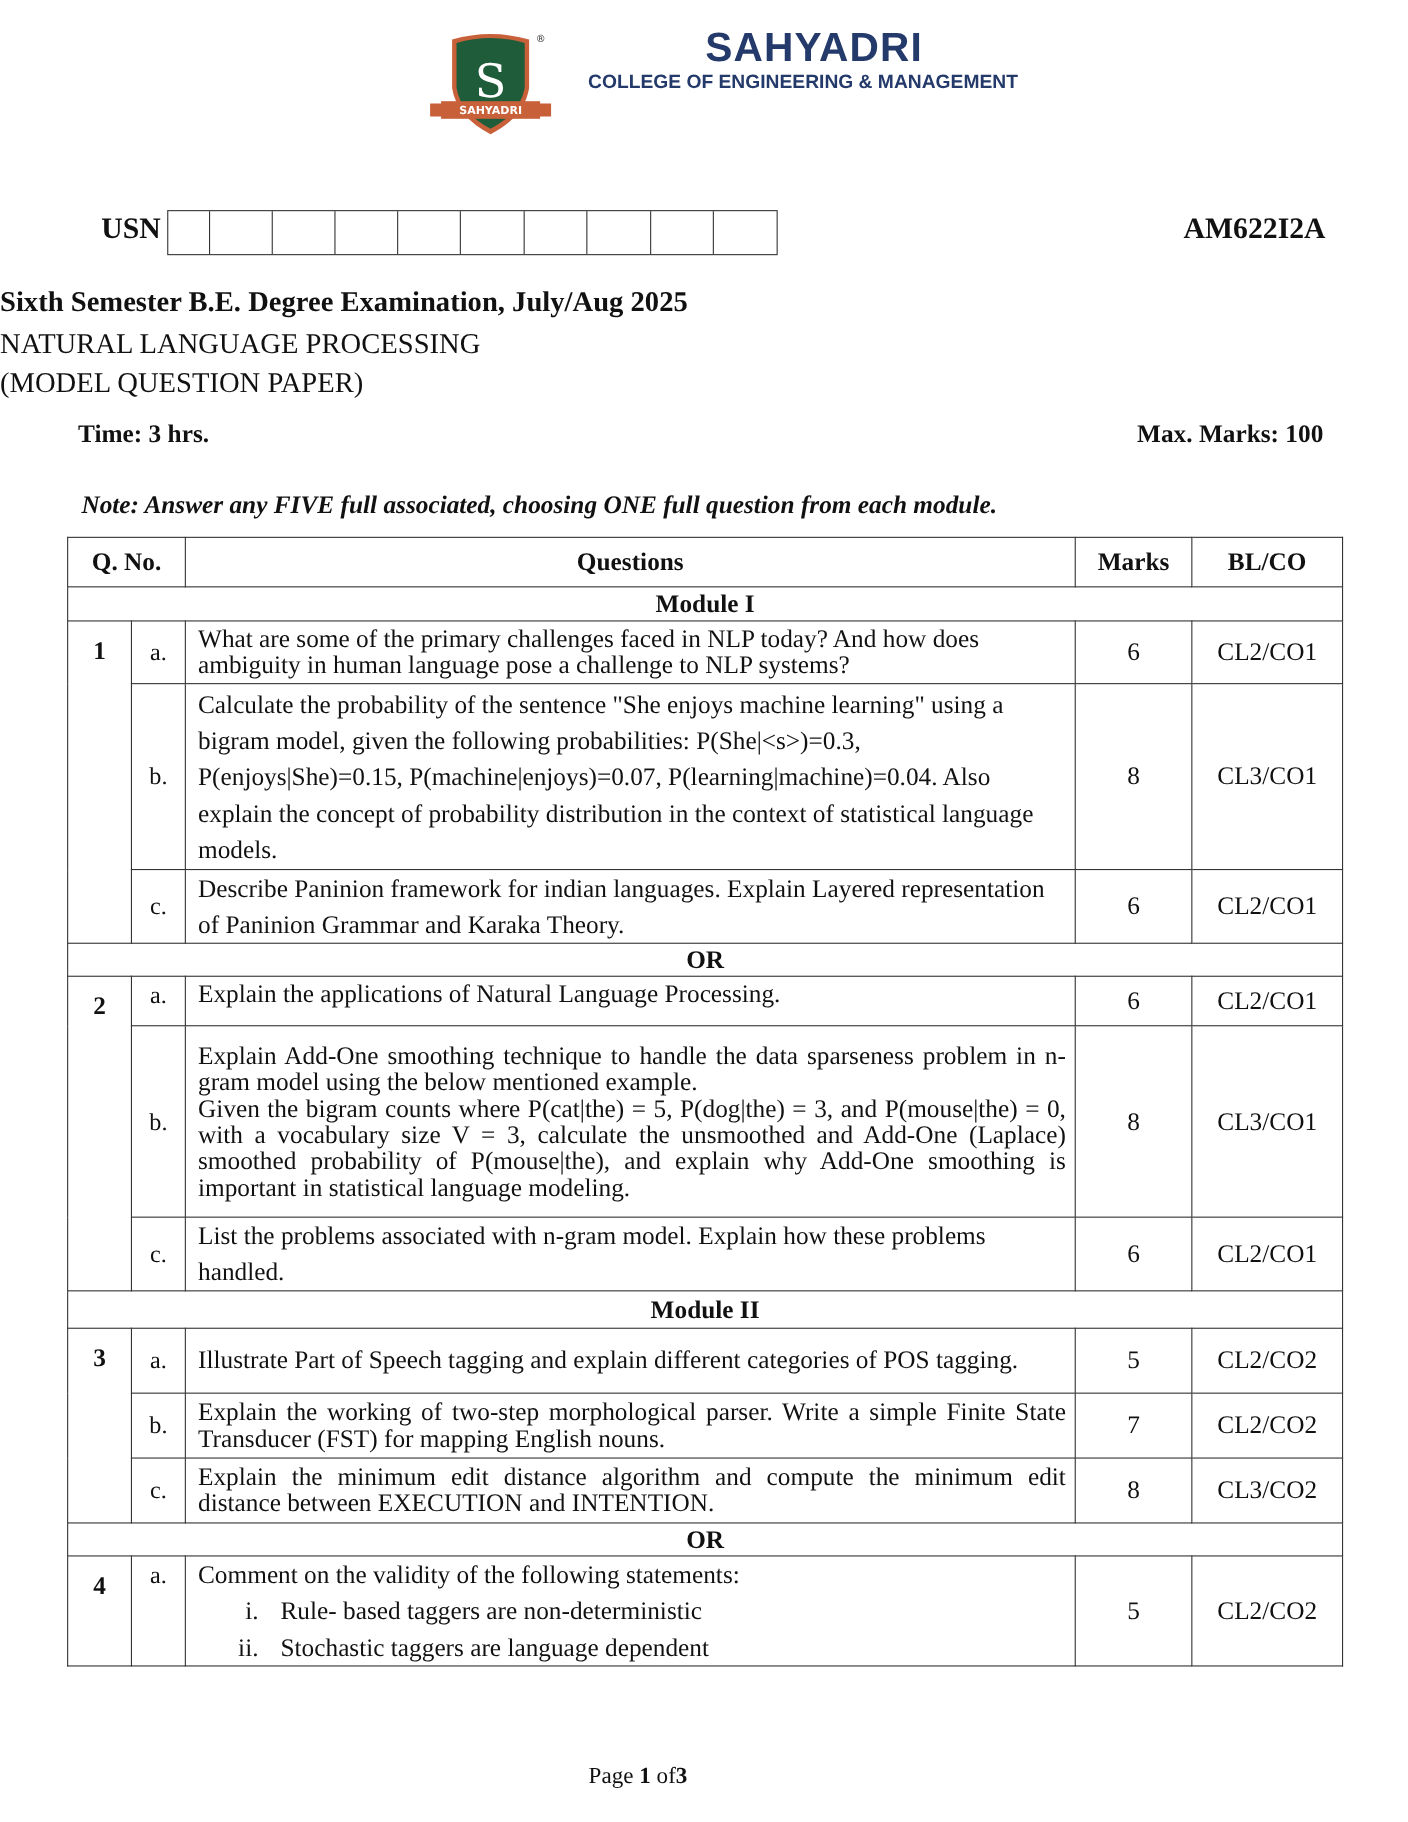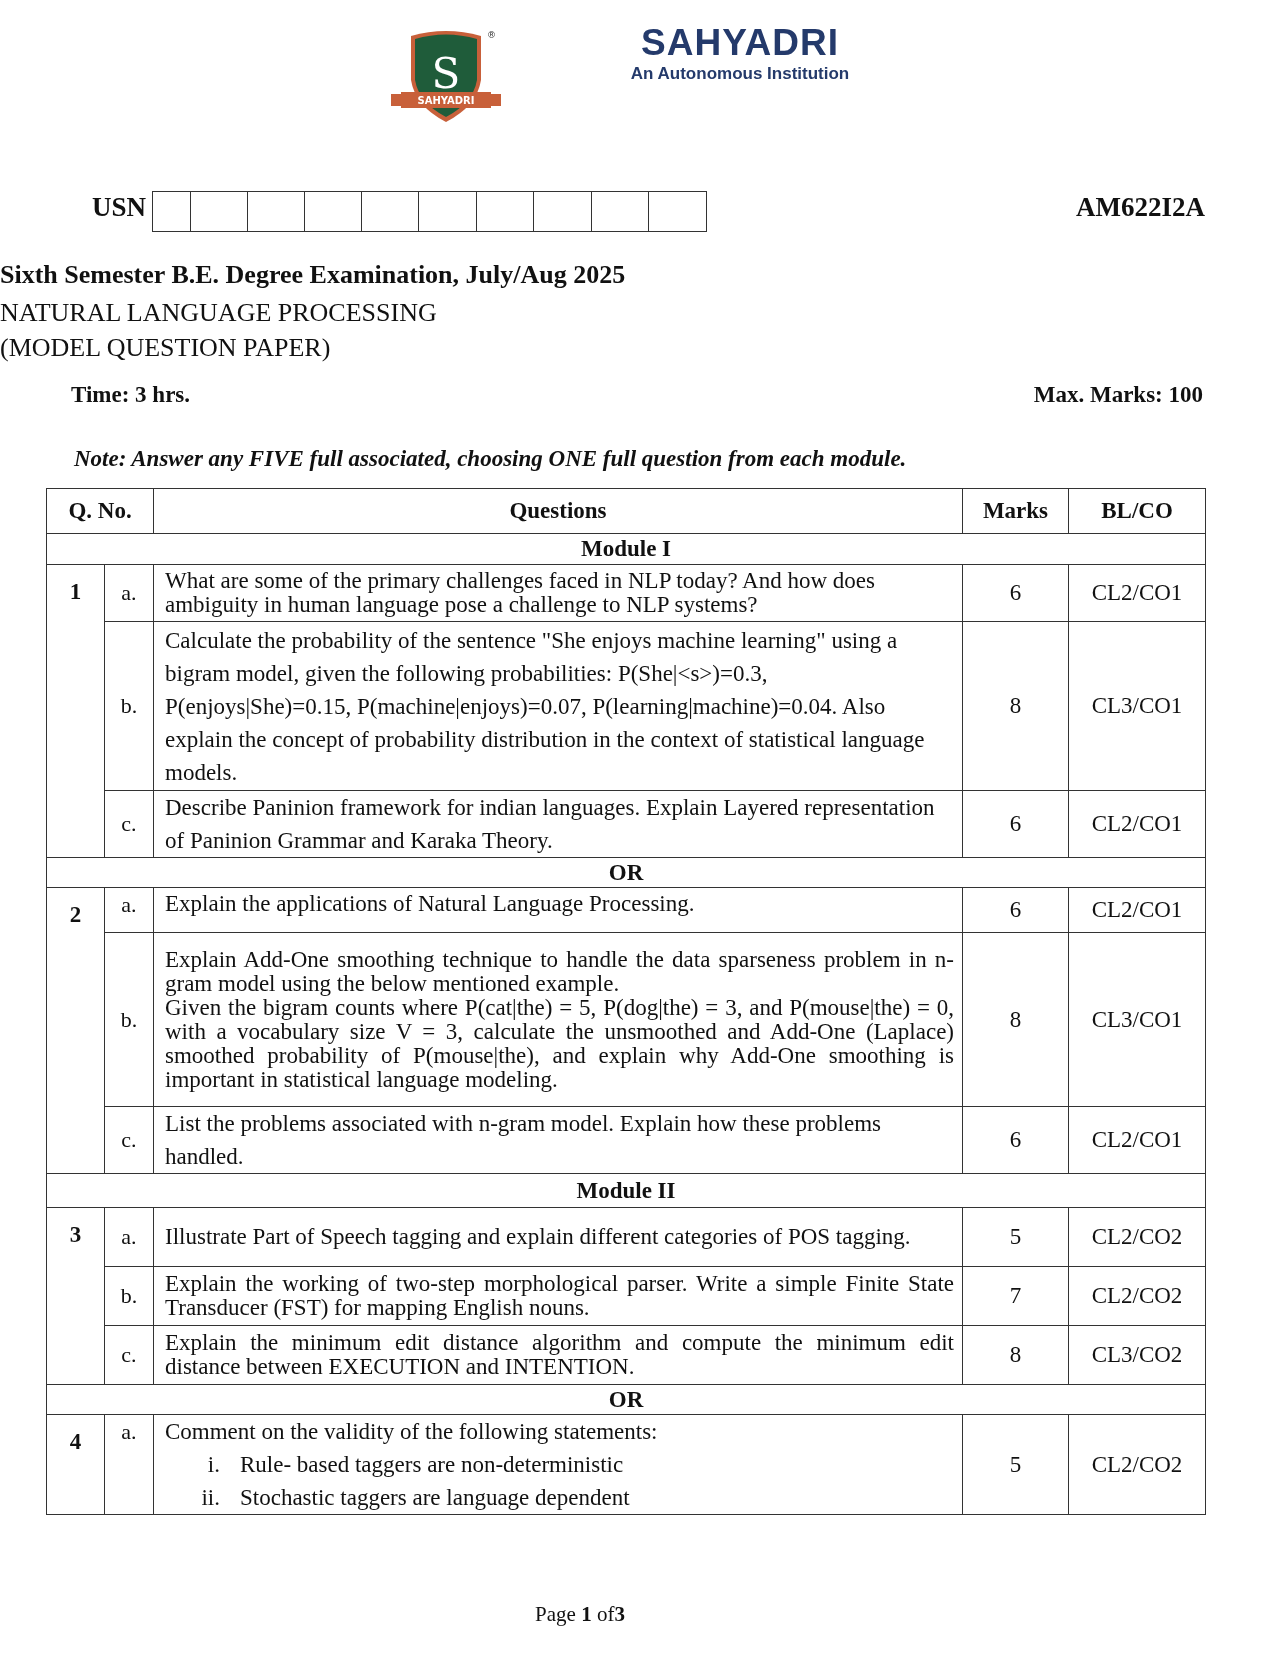--- a/index.html
+++ b/index.html
@@ -26,21 +26,21 @@
   
   .title { left: 0; width: 1280px; font-weight: bold; font-size: 26px; }
   .t1 { top: 260px; }
   .t2 { top: 298px; font-weight: normal; font-weight: bold; }
   .t3 { top: 333px; }
   .meta-left { left: 71px; top: 382px; font-size: 23px; font-weight: bold; }
   .meta-right { right: 77px; top: 382px; font-size: 23px; font-weight: bold; }
   .note { left: 74px; top: 446px; font-size: 23px; font-weight: bold; font-style: italic; }
 
   
-  .tbl { left: 46px; top: 488px; width: 1159px; border-collapse: collapse; table-layout: fixed; border-radius: 30px; }
+  .tbl { left: 61px; top: 488px; width: 1159px; border-collapse: collapse; table-layout: fixed; border-radius: 30px; }
   .tbl td, .tbl th { border: 1.5px solid #333; padding: 0; vertical-align: middle; }
   .tbl th { font-size: 23px; font-weight: bold; text-align: center; }
   .c-q { width: 58px; }
   .c-sub { width: 49px; }
   .c-text { width: 809px; }
   .c-marks { width: 106px; }
   .c-co { width: 137px; }
   .qnum { text-align: center; vertical-align: top !important; font-weight: bold; font-size: 23px; padding-top: 14px !important; }
   .sub { text-align: center; font-size: 22px; }
   .qtext { font-size: 23px; line-height: 24px; padding: 0 8px 0 11px !important; text-align: left; }
@@ -65,21 +65,21 @@
     <path d="M4 66 L20 66 L16 72 L20 78 L4 78 Z" fill="#c8603a"></path>
     <path d="M114 66 L98 66 L102 72 L98 78 L114 78 Z" fill="#c8603a"></path>
     <rect x="14" y="64" width="90" height="16" fill="#c8603a"></rect>
     <text x="59" y="76" text-anchor="middle" font-family="DejaVu Sans, sans-serif" font-size="10" font-weight="bold" fill="#ffffff">SAHYADRI</text>
     <text x="100" y="10" font-family="DejaVu Sans, sans-serif" font-size="9" fill="#333">®</text>
   </svg>
 </div>
 
 <div class="abs brand">
   <div class="b1">SAHYADRI</div>
-  <div class="b3">An Autonomous Institution</div>
+  <div class="b2">COLLEGE OF ENGINEERING &amp; MANAGEMENT</div>
 </div>
 
 <div class="abs usn-label">USN</div>
 <div class="abs usn-boxes">
   <div class="usn-box" style="width:38px"></div>
   <div class="usn-box" style="width:57px"></div>
   <div class="usn-box" style="width:57px"></div>
   <div class="usn-box" style="width:57px"></div>
   <div class="usn-box" style="width:57px"></div>
   <div class="usn-box" style="width:58px"></div>

